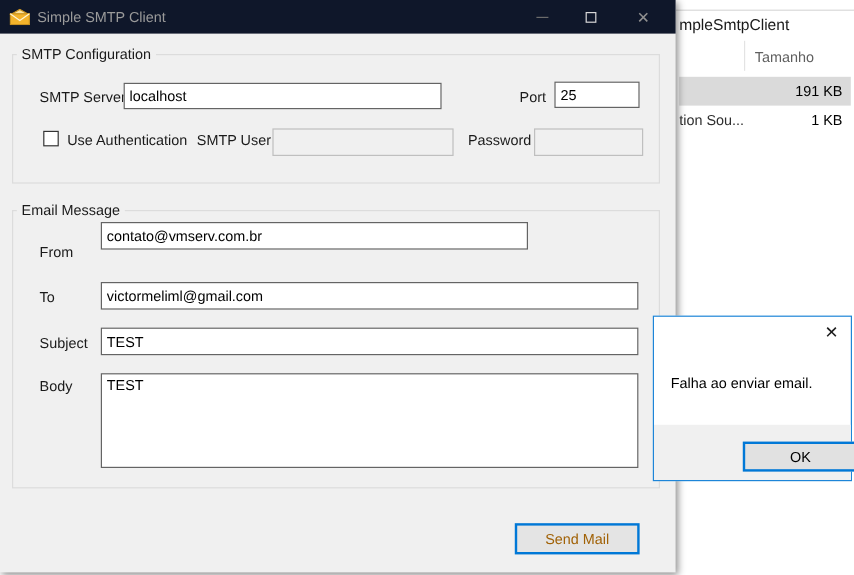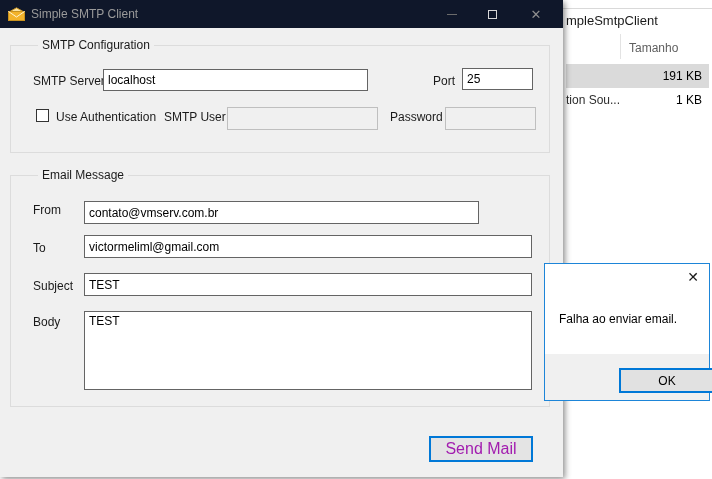--- a/index.html
+++ b/index.html
@@ -27,50 +27,50 @@
   .cap-btn { top:0; width:40px; height:28px; display:flex; align-items:center; justify-content:center; }
   #btn-min { left:432px; }
   #btn-max { left:472px; }
   #btn-close { left:514px; width:44px; color:#8f8f8f; font-size:13px; }
   .min-glyph { width:10px; height:0; border-top:1px solid #6b6b6b; }
   .max-glyph { width:9px; height:9px; border:1px solid #d8d8d8; }
 
   .groupbox { border:1px solid #dcdcdc; background:transparent; }
   #gb-smtp  { left:10px; top:45px;  width:540px; height:108px; }
   #gb-email { left:10px; top:175px; width:540px; height:232px; }
-  .gb-label { background:#f0f0f0; padding:0 4px; color:#1a1a1a;margin-left:24px; }
+  .gb-label { background:#f0f0f0; padding:0 4px; color:#1a1a1a; }
   #gb-smtp-label  { left:14px; top:38px; }
   #gb-email-label { left:14px; top:168px; }
 
   .fld-label { color:#1a1a1a; line-height:14px; }
   .tb { border:1px solid #646464; background:#ffffff; font-family:"Liberation Sans",sans-serif;
         font-size:12px; color:#000; padding:0 4px; outline:none; }
   .tb:disabled { border:1px solid #bfbfbf; background:#f0f0f0; }
 
   #lbl-server { left:33px; top:74px; }
   #in-server  { left:103px; top:69px; width:265px; height:22px; }
   #lbl-port   { left:433px; top:74px; }
   #in-port    { left:462px; top:68px; width:71px; height:22px; }
   #cb-auth    { left:36px; top:109px; width:13px; height:13px; background:#ffffff; border:1px solid #333333; }
   #lbl-auth   { left:56px; top:110px; }
   #lbl-user   { left:164px; top:110px; }
   #in-user    { left:227px; top:107px; width:151px; height:23px; }
   #lbl-pass   { left:390px; top:110px; }
   #in-pass    { left:445px; top:107px; width:91px; height:23px; }
 
-  #lbl-from { left:33px; top:203px; }  #in-from { left:84px; top:201px; width:395px; height:23px; }
+  #lbl-from { left:33px; top:203px; }  #in-from { left:84px; top:185px; width:356px; height:23px; }
   #lbl-to   { left:33px; top:241px; }  #in-to   { left:84px; top:235px; width:448px; height:23px; }
   #lbl-subj { left:33px; top:279px; }  #in-subj { left:84px; top:273px; width:448px; height:23px; }
   #lbl-body { left:33px; top:315px; }
   #in-body  { left:84px; top:311px; width:448px; height:79px; resize:none;
               padding:2px 4px; line-height:15px; }
 
   #btn-send { left:429px; top:436px; width:104px; height:26px;
-              border:2px solid #0078d7; background:#e4e4e4; color:#a21caf;
-              font-family:"Liberation Sans",sans-serif; font-size:16px; }
+              border:2px solid #0078d7; background:#e4e4e4; color:#a16207;
+              font-family:"Liberation Sans",sans-serif; font-size:12px; }
 
   
   #dialog { left:544px; top:263px; width:166px; height:138px; background:#ffffff;
             border:1px solid #1d85d8; z-index:2; }
   #dlg-close { right:6px; top:3px; width:20px; height:20px; display:flex;
                align-items:center; justify-content:center; color:#1a1a1a; font-size:14px; }
   #dlg-msg { left:14px; top:48px; color:#000; }
   #dlg-footer { left:0; bottom:0; width:164px; height:46px; background:#f0f0f0; }
   #btn-ok { left:74px; top:104px; width:96px; height:25px;
             border:2px solid #0078d7; background:#e1e1e1; color:#000;

